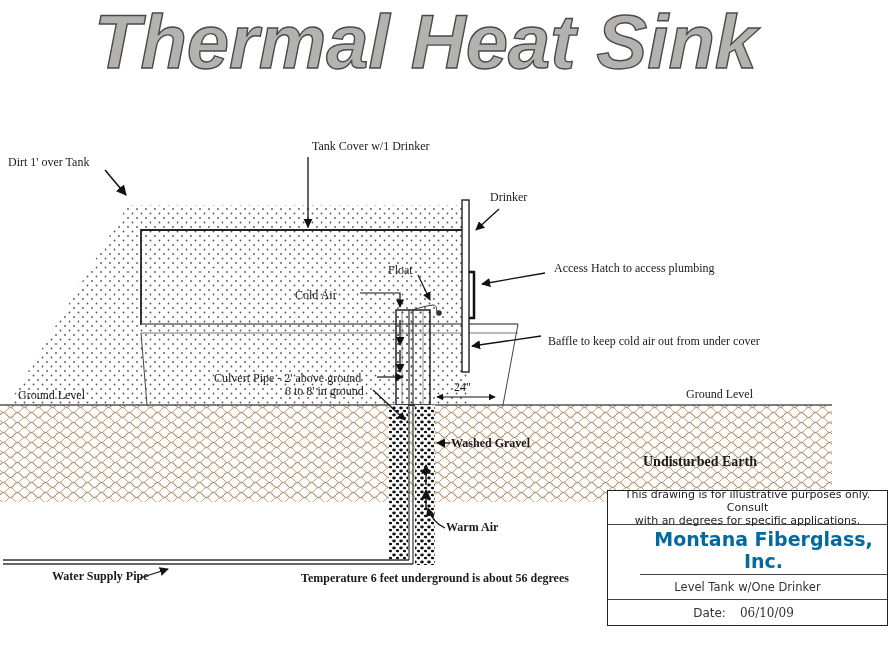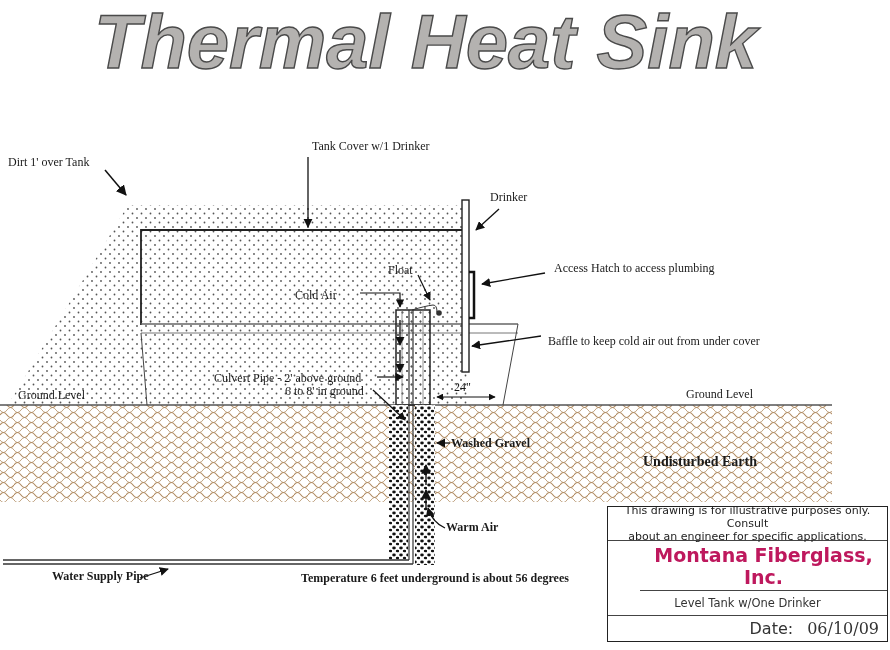--- a/index.html
+++ b/index.html
@@ -3,27 +3,27 @@
 <meta charset="utf-8">
 <style>
   html, body { margin: 0; padding: 0; background: #ffffff; }
   body { width: 890px; height: 650px; position: relative; overflow: hidden; font-family: "Liberation Serif", serif; }
   #stage { position: absolute; left: 0; top: 0; width: 890px; height: 564px; }
   svg text { font-family: "Liberation Serif", serif; fill: #1a1a1a; }
   .title-text { font-family: "Liberation Sans", sans-serif; font-weight: bold; font-style: italic; fill: #b4b2b0; stroke: #4a4a4a; stroke-width: 1.4px; }
   .lbl { font-size: 12px; }
   .lbl-bold { font-size: 12px; font-weight: bold; }
   .lbl-big-bold { font-size: 14px; font-weight: bold; }
-  .tb-box { position: absolute; left: 607px; top: 506px; width: 281px; height: 136px; border: 1.5px solid #222; background: #fff; box-sizing: border-box; font-family: "DejaVu Sans", sans-serif; color: #222; }
+  .tb-box { position: absolute; left: 607px; top: 490px; width: 281px; height: 136px; border: 1.5px solid #222; background: #fff; box-sizing: border-box; font-family: "DejaVu Sans", sans-serif; color: #222; }
   .tb-row { border-bottom: 1.5px solid #444; box-sizing: border-box; display: flex; align-items: center; justify-content: center; text-align: center; }
   .tb-row:last-child { border-bottom: none; }
   .tb-disclaimer { height: 34px; font-size: 11px; line-height: 13px; padding: 0 4px; }
-  .tb-company { height: 50px; font-size: 19px; font-weight: bold; color: #be185d; margin-left: 32px; }
+  .tb-company { height: 50px; font-size: 19px; font-weight: bold; color: #0369a1; margin-left: 32px; }
   .tb-subtitle { height: 25px; font-size: 11.5px; color: #333; }
-  .tb-date { height: 25px; font-size: 16px; justify-content: flex-end; padding-right: 8px; color: #333; }
+  .tb-date { height: 25px; font-size: 12px; padding-right: 8px; color: #333; }
   .tb-date span + span { margin-left: 14px; font-family: "DejaVu Serif", serif; }
 </style>
 </head>
 <body>
 
 <div id="stage">
 <svg width="890" height="650" viewBox="0 0 890 650" xmlns="http://www.w3.org/2000/svg">
   <defs>
     <pattern id="dots" width="9" height="9" patternUnits="userSpaceOnUse">
       <circle cx="2" cy="2" r="0.9" fill="#555"></circle>
@@ -114,21 +114,21 @@
   <text x="643" y="466" class="lbl-big-bold">Undisturbed Earth</text>
   <text x="446" y="531" class="lbl-bold">Warm Air</text>
   <text x="52" y="580" class="lbl-bold">Water Supply Pipe</text>
   <text x="301" y="582" class="lbl-bold">Temperature 6 feet underground is about 56 degrees</text>
 </svg>
 
 <div class="tb-box">
   <div class="tb-row tb-disclaimer">
     <div>
       <div>This drawing is for illustrative purposes only.  Consult</div>
-      <div>about an engineer for specific applications.</div>
+      <div>with an degrees for specific applications.</div>
     </div>
   </div>
   <div class="tb-row tb-company">Montana Fiberglass, Inc.</div>
   <div class="tb-row tb-subtitle">Level Tank w/One Drinker</div>
   <div class="tb-row tb-date">
     <span>Date:</span>
     <span>06/10/09</span>
   </div>
 </div>
 </div>

